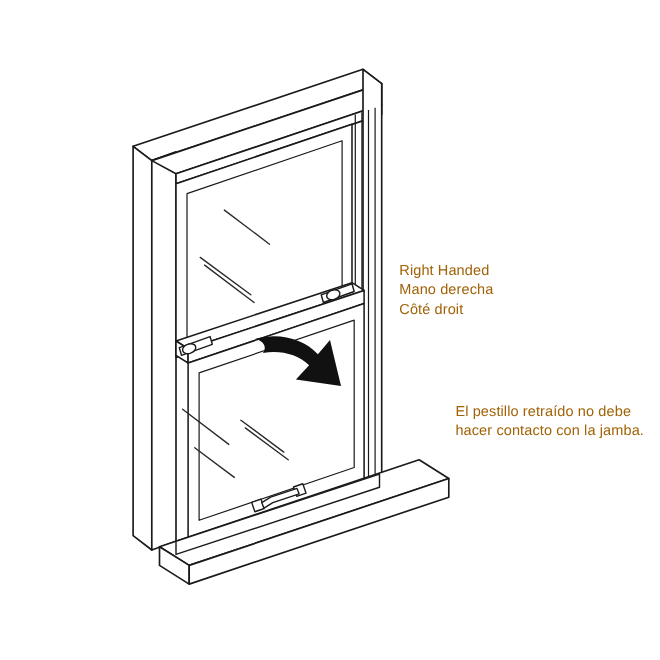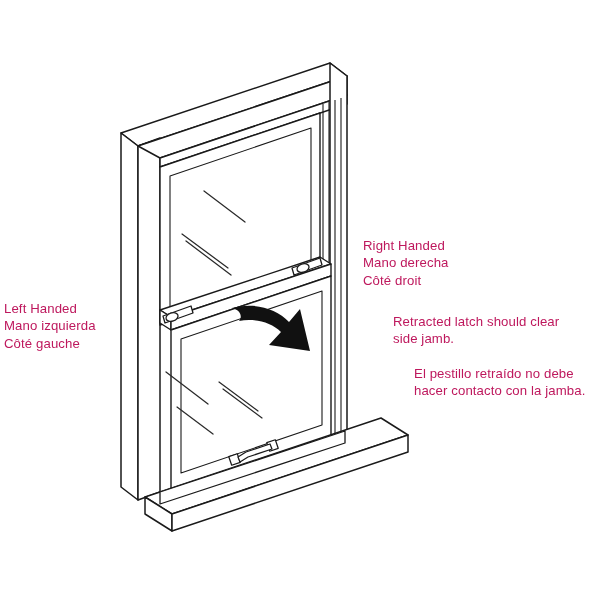--- a/index.html
+++ b/index.html
@@ -21,21 +21,21 @@
     left: 0;
     top: 0;
     width: 600px;
     height: 600px;
   }
   .txt-block {
     position: absolute;
     font-family: "Liberation Sans", sans-serif;
     font-size: 13.2px;
     line-height: 17.4px;
-    color: #be185d;
+    color: #a16207;
     white-space: pre-line;
     letter-spacing: 0.1px;
   }
   #label-left {
     left: 4px;
     top: 300px;
     width: 150px;
   }
   #label-right {
     left: 363px;
@@ -154,28 +154,23 @@
                L 300,309
                L 310,351
                L 269,345
                L 281,332
                C 271,322 254,318 239,321
                C 243,316 240,310 232,308 Z"></path>
     </g>
 
   </svg>
 
-  <div class="txt-block" id="label-left">Left Handed
-Mano izquierda
-Côté gauche</div>
 
   <div class="txt-block" id="label-right">Right Handed
 Mano derecha
 Côté droit</div>
 
-  <div class="txt-block" id="note-en">Retracted latch should clear
-side jamb.</div>
 
   <div class="txt-block" id="note-es">El pestillo retraído no debe
 hacer contacto con la jamba.</div>
 
 
 </div>
 
 </body></html>

